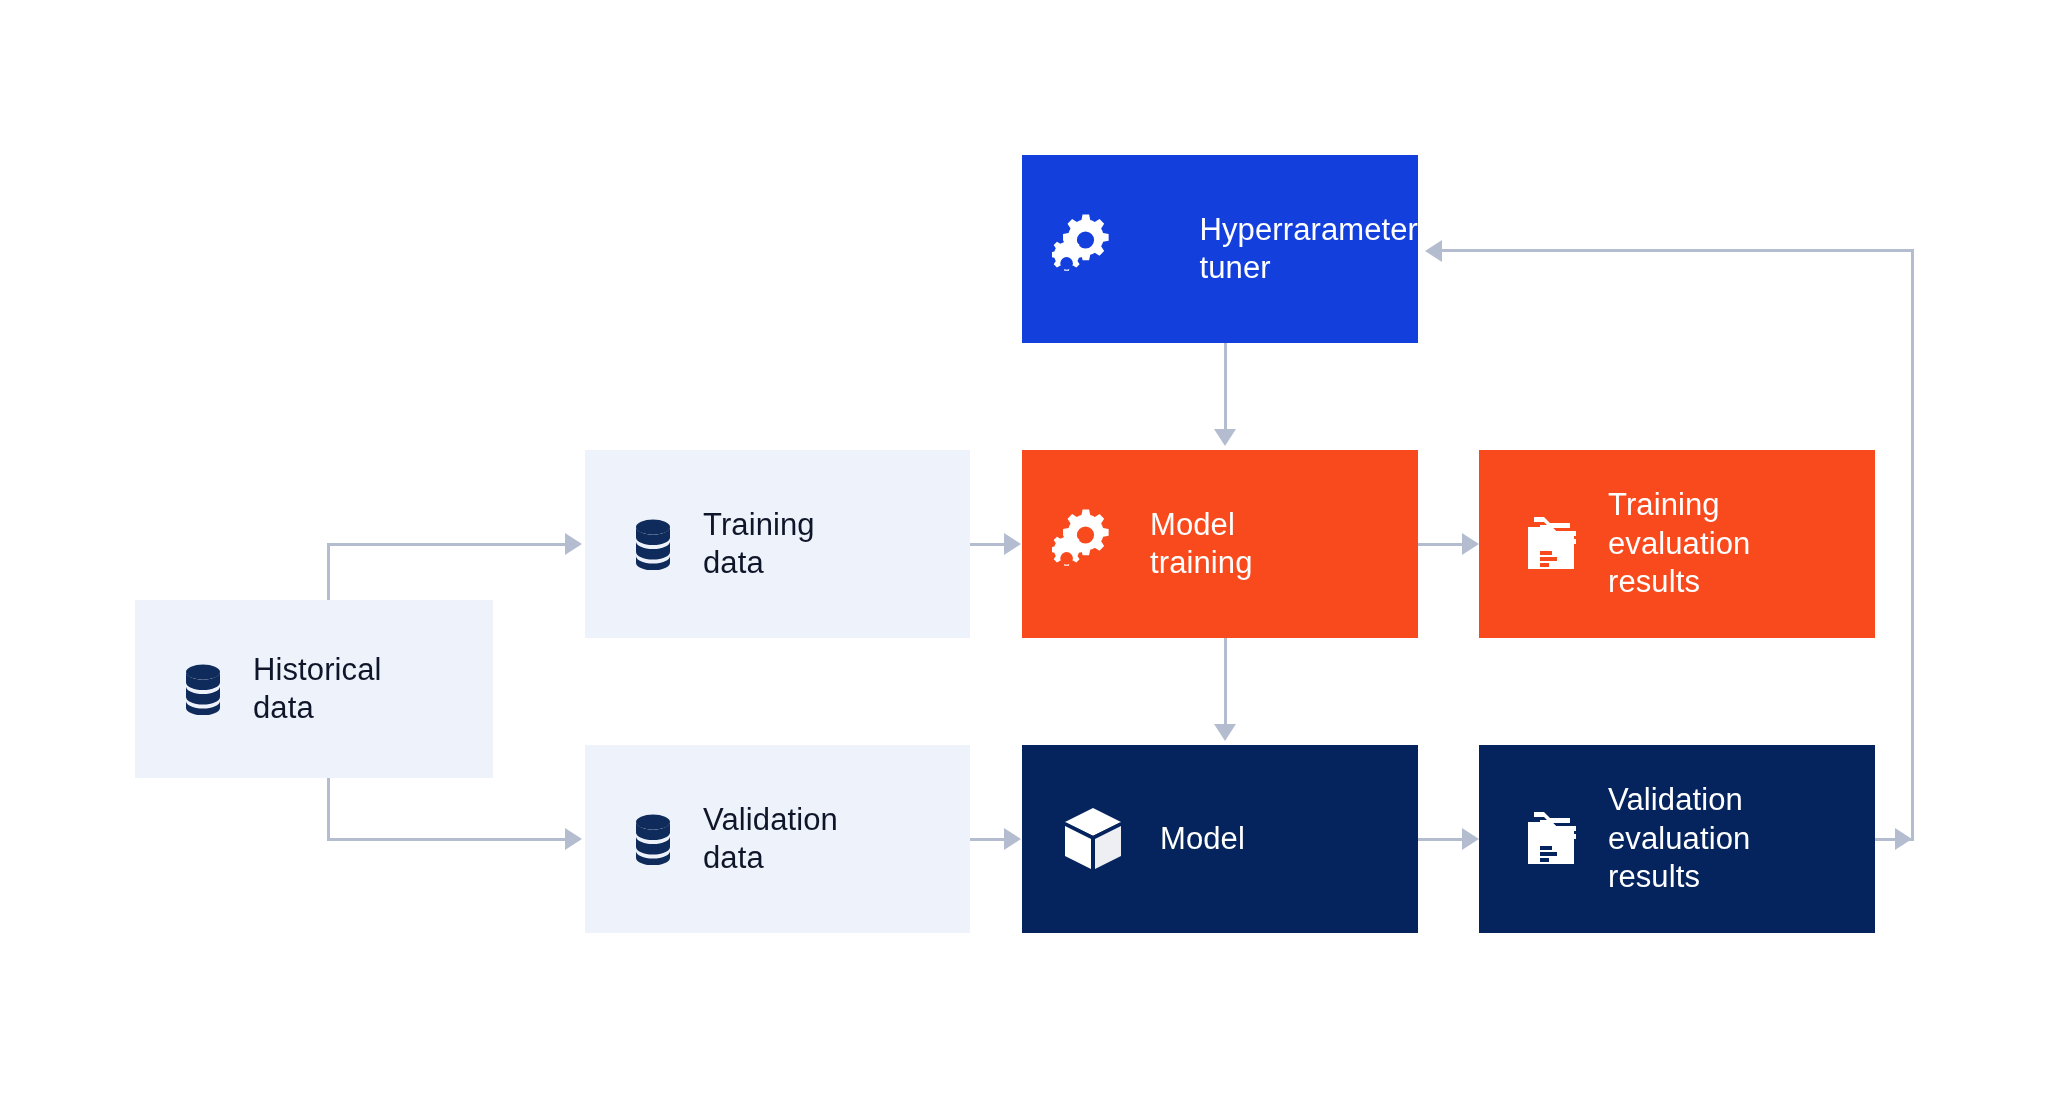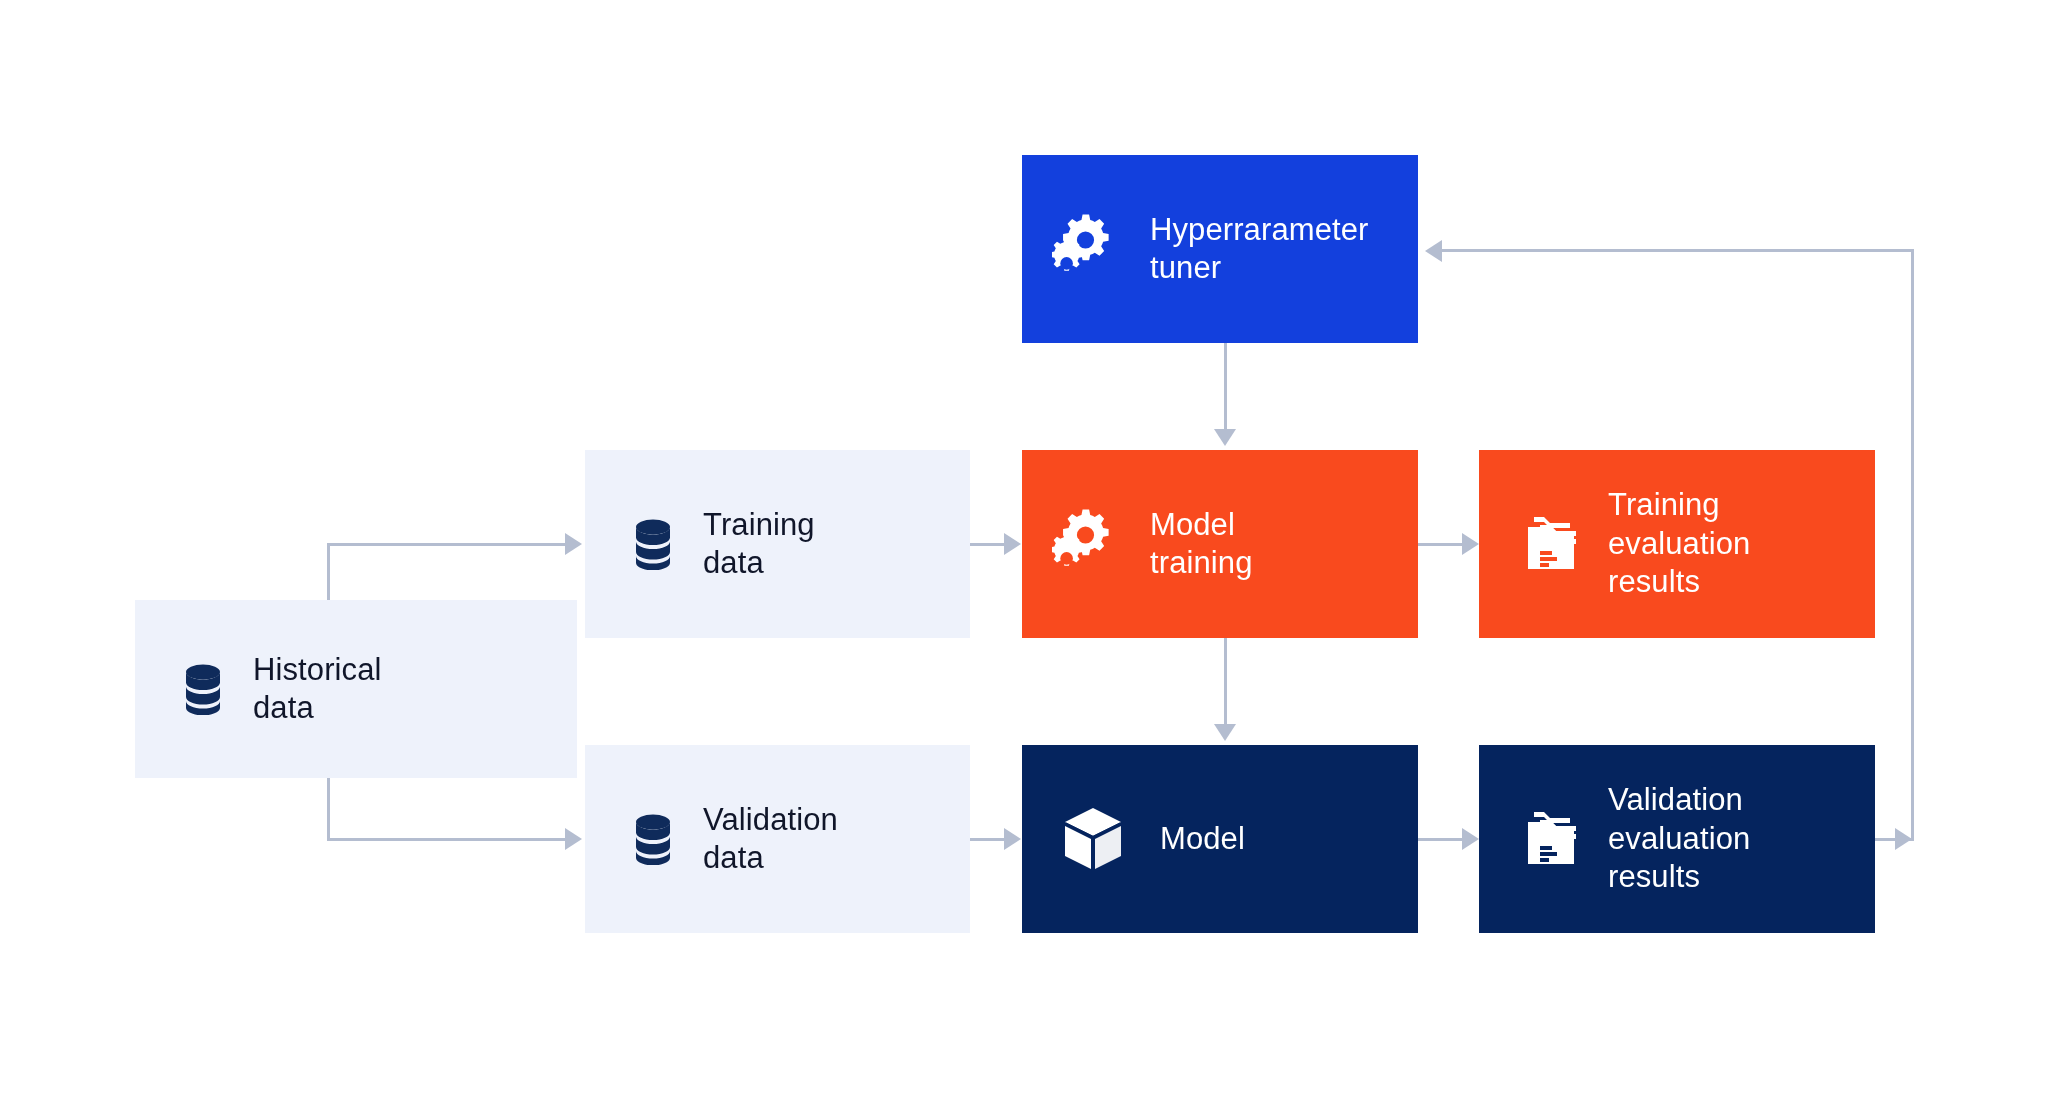--- a/index.html
+++ b/index.html
@@ -32,21 +32,21 @@
   }
   .node .label {
     white-space: pre-line;
     line-height: 1.24;
     font-weight: 400;
     letter-spacing: 0.1px;
   }
   
   .n-pale  { background: #eef2fb; }
   .n-pale  .label { color: #10162a; }
-  .n-blue  { background: #1340dd; }
+  .n-blue  { background: #1340dd; justify-content: space-between; }
   .n-blue  .label { color: #ffffff; }
   .n-orange{ background: #f94a1e; }
   .n-orange .label { color: #ffffff; }
   .n-navy  { background: #05245e; }
   .n-navy  .label { color: #ffffff; }
 
   
   .edge {
     position: absolute;
     background: #b4bdd0;
@@ -105,21 +105,21 @@
 
   <div class="edge h" style="left:1418px; top:838px; width:46px;"></div>
   <div class="arrow right" style="left:1462px; top:828px;"></div>
 
   <div class="edge h" style="left:1858px; top:838px; width:56px;"></div>
   <div class="arrow right" style="left:1895px; top:828px;"></div>
   <div class="edge v" style="left:1911px; top:249px; height:592px;"></div>
   <div class="edge h" style="left:1430px; top:249px; width:484px;"></div>
   <div class="arrow left" style="left:1425px; top:240px;"></div>
 
-  <div class="node n-pale" style="left:135px; top:600px; width:442px; height:178px; padding-left:45px; gap:27px;">
+  <div class="node n-pale" style="left:135px; top:600px; width:358px; height:178px; padding-left:45px; gap:27px;">
     <span class="ico">
       <svg width="46" height="52" viewBox="0 0 46 52" aria-hidden="true">
         <g fill="#0f2b5b">
           <ellipse cx="23" cy="9" rx="17" ry="7.6"></ellipse>
           <path d="M6 9v10.5c0 4.2 7.6 7.6 17 7.6s17-3.4 17-7.6V9c0 4.2-7.6 7.6-17 7.6S6 13.2 6 9z"></path>
           <path d="M6 23.5V34c0 4.2 7.6 7.6 17 7.6s17-3.4 17-7.6V23.5c0 4.2-7.6 7.6-17 7.6S6 27.7 6 23.5z"></path>
           <path d="M6 38v6.8c0 4.2 7.6 7.6 17 7.6s17-3.4 17-7.6V38c0 4.2-7.6 7.6-17 7.6S6 42.2 6 38z"></path>
         </g>
       </svg>
     </span>

